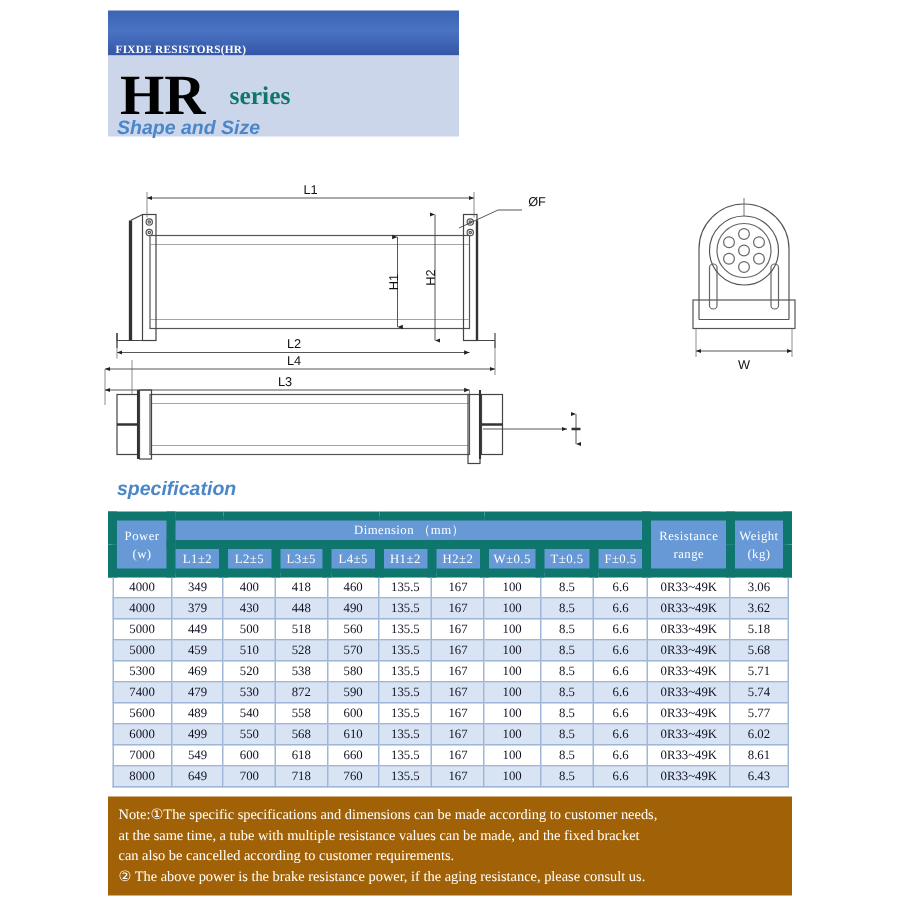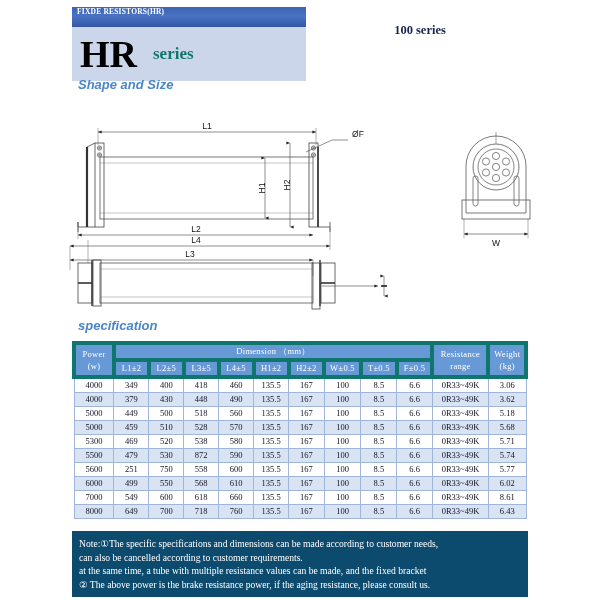--- a/index.html
+++ b/index.html
@@ -18,24 +18,24 @@
 
   
   .header-wrap {
     position: absolute;
     left: 72px;
     top: 7px;
     width: 234px;
   }
   .header-bar {
     background: linear-gradient(to bottom, #3c63b4 0%, #4a73c4 45%, #3456a6 100%);
-    height: 20px;
+    height: 30px;
     padding: 0 0 0 5px;
     display: flex;
-    align-items: flex-start;
+    align-items: flex-end;
   }
   .header-bar-text {
     color: #ffffff;
     font-family: "Liberation Serif", serif;
     font-weight: bold;
     font-size: 7.5px;
     letter-spacing: 0.2px;
     white-space: nowrap;
   }
   .header-body {
@@ -116,40 +116,40 @@
     height: 13px;
     line-height: 13px;
     white-space: nowrap;
   }
   table.spec thead th {
     background: #6699d6;
     color: #ffffff;
     font-weight: normal;
     font-size: 8.5px;
     letter-spacing: 0.3px;
-    border: 4px solid #0f766e;
+    border: 6px solid #0f766e;
   }
   table.spec thead th.tall {
     height: 26px;
     line-height: 12px;
   }
   table.spec tbody tr.odd td { background: #ffffff; }
   table.spec tbody tr.even td { background: #d8e4f4; }
   .col-power { width: 44px; }
   .col-dim   { width: 38px; }
   .col-res   { width: 60px; }
   .col-wt    { width: 38px; }
 
   
   .note-box {
     position: absolute;
     left: 72px;
     top: 531px;
     width: 456px;
-    background: #0c4a6e;
+    background: #a16207;
     color: #ffffff;
     font-family: "Liberation Serif", serif;
     font-size: 9.6px;
     line-height: 1.42;
     padding: 6px 8px 6px 7px;
     box-sizing: border-box;
   }
   .note-line { display: block; }
 </style>
 </head>
@@ -159,21 +159,20 @@
   <div class="header-bar">
     <span class="header-bar-text">FIXDE RESISTORS(HR)</span>
   </div>
   <div class="header-body">
     <span class="hr-big">HR</span>
     <span class="hr-series">series</span>
   </div>
 </div>
 
 <div class="title-right">
-  <div>100 series</div>
 </div>
 
 <div id="shape-heading" class="section-heading">Shape and Size</div>
 <div id="spec-heading" class="section-heading">specification</div>
 
 <svg class="drawing" viewBox="0 0 600 215">
   <defs>
     <marker id="ar-r" markerWidth="7" markerHeight="7" refX="6" refY="3" orient="auto">
       <path d="M0,0.6 L6,3 L0,5.4 z" fill="#222"></path>
     </marker>
@@ -395,37 +394,37 @@
           <td>580</td>
           <td>135.5</td>
           <td>167</td>
           <td>100</td>
           <td>8.5</td>
           <td>6.6</td>
           <td>0R33~49K</td>
           <td>5.71</td>
         </tr>
         <tr class="even">
-          <td>5500</td>
+          <td>7400</td>
           <td>479</td>
           <td>530</td>
           <td>872</td>
           <td>590</td>
           <td>135.5</td>
           <td>167</td>
           <td>100</td>
           <td>8.5</td>
           <td>6.6</td>
           <td>0R33~49K</td>
           <td>5.74</td>
         </tr>
         <tr class="odd">
           <td>5600</td>
-          <td>251</td>
-          <td>750</td>
+          <td>489</td>
+          <td>540</td>
           <td>558</td>
           <td>600</td>
           <td>135.5</td>
           <td>167</td>
           <td>100</td>
           <td>8.5</td>
           <td>6.6</td>
           <td>0R33~49K</td>
           <td>5.77</td>
         </tr>
@@ -470,16 +469,16 @@
           <td>6.6</td>
           <td>0R33~49K</td>
           <td>6.43</td>
         </tr>
       </tbody>
   </table>
 </div>
 
 <div class="note-box">
   <span class="note-line">Note:①The specific specifications and dimensions can be made according to customer needs,</span>
+  <span class="note-line">at the same time, a tube with multiple resistance values can be made, and the fixed bracket</span>
   <span class="note-line">can also be cancelled according to customer requirements.</span>
-  <span class="note-line">at the same time, a tube with multiple resistance values can be made, and the fixed bracket</span>
   <span class="note-line">② The above power is the brake resistance power, if the aging resistance, please consult us.</span>
 </div>
 
 </body></html>

